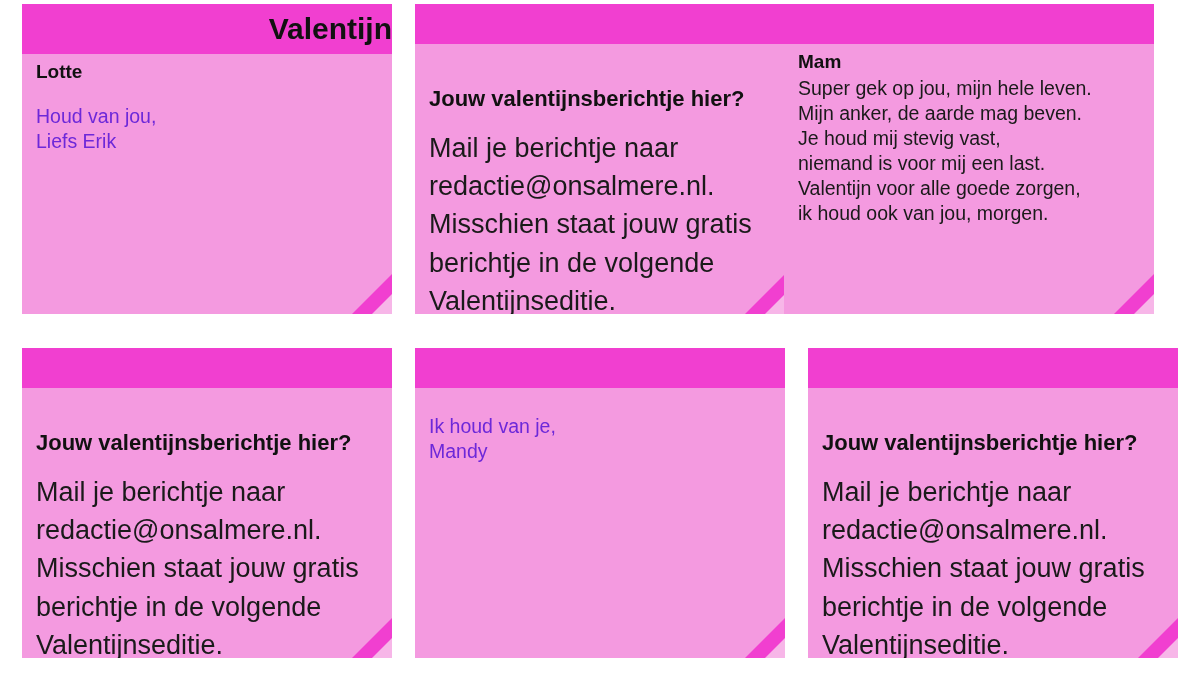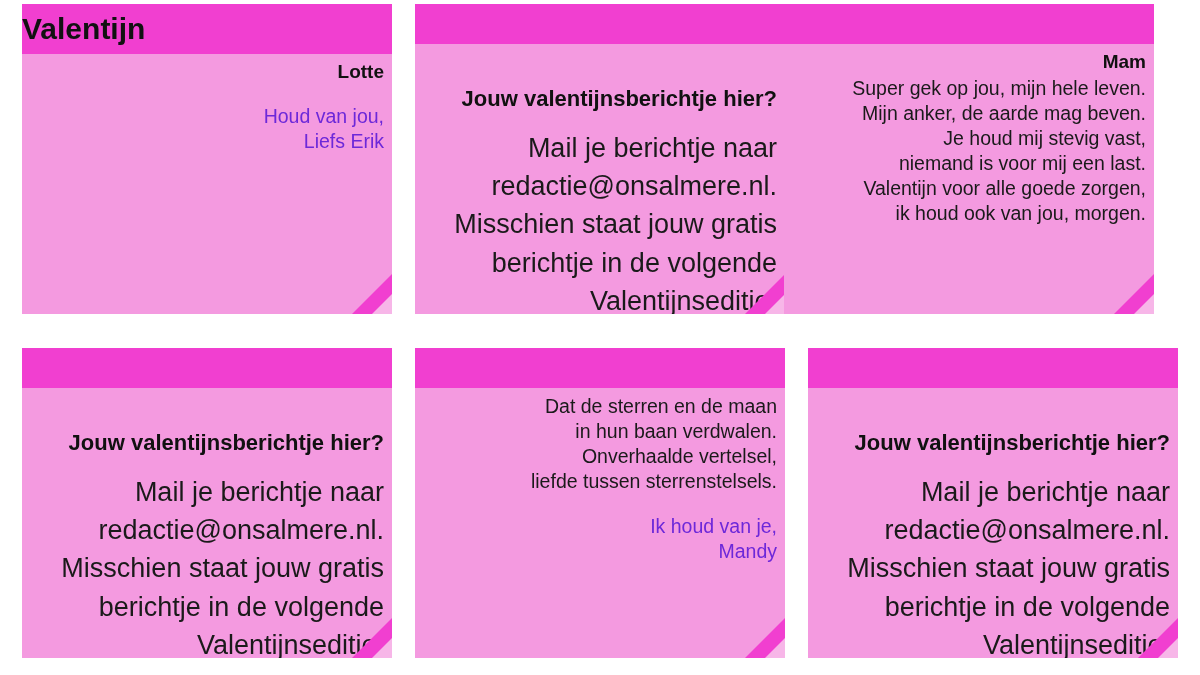--- a/index.html
+++ b/index.html
@@ -21,31 +21,31 @@
     width: 370px;
     height: 310px;
     background: #f49ae0;
     overflow: hidden;
   }
   .card-header {
     height: 50px;
     background: #f13fd0;
     display: flex;
     align-items: center;
-    justify-content: flex-start;
+    justify-content: flex-end;
   }
   .card-header-title {
     font-size: 30px;
     font-weight: bold;
     color: #111111;
     letter-spacing: 0px;
   }
   .card-body {
     padding: 6px 8px 0 14px;
-    text-align: right;
+    text-align: left;
   }
   .card-name {
     font-size: 19px;
     font-weight: bold;
     color: #111111;
     line-height: 1.25;
     margin-bottom: 2px;
   }
   .card-name.two-line {
     font-size: 22px;
@@ -170,24 +170,20 @@
       <span class="tri-dark"></span>
         <span class="tri-light"></span>
     </div>
   </div>
 
   <div class="card" id="card-4">
     <div class="card-header header-empty">
       <span class="card-header-title"></span>
     </div>
     <div class="card-body">
-      <div class="card-text">Dat de sterren en de maan
-in hun baan verdwalen.
-Onverhaalde vertelsel,
-liefde tussen sterrenstelsels.</div>
       <div class="card-signature">Ik houd van je,
 Mandy</div>
     </div>
     <div class="fold">
       <span class="tri-dark"></span>
         <span class="tri-light"></span>
     </div>
   </div>
 
   <div class="card" id="card-5">

